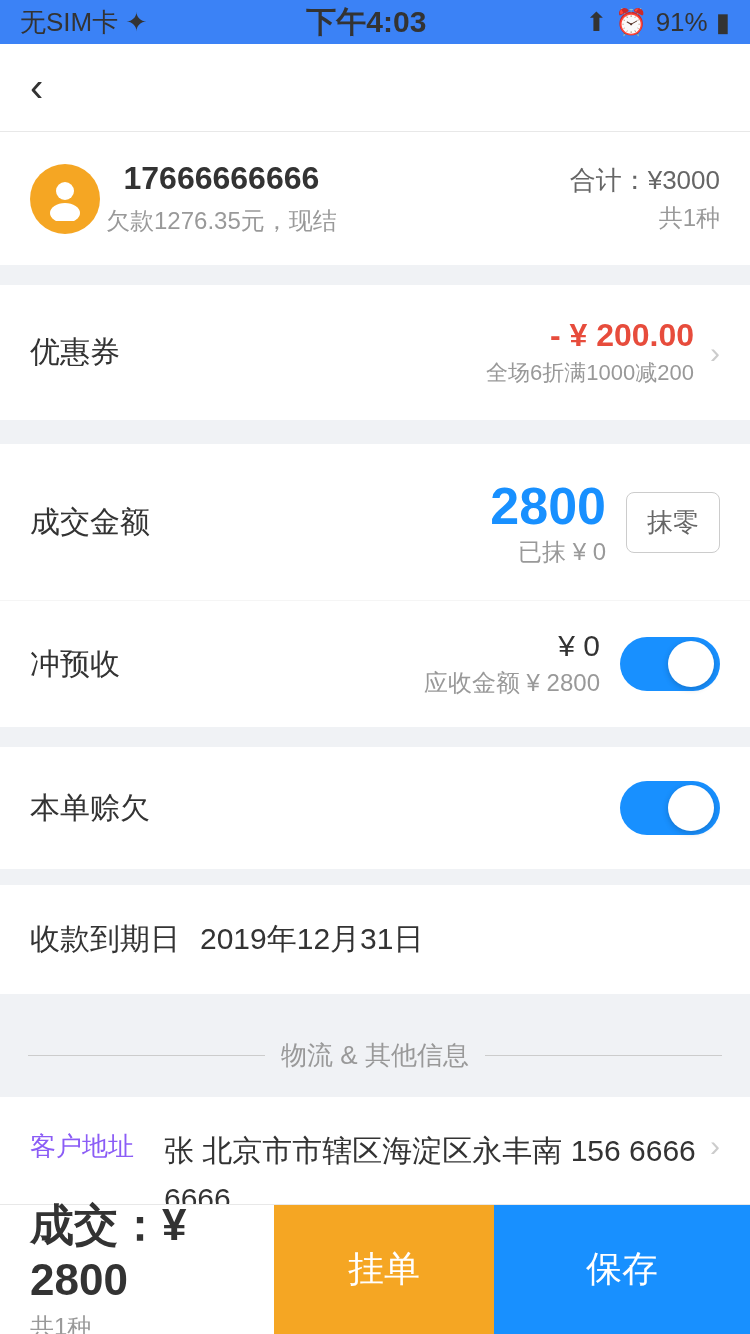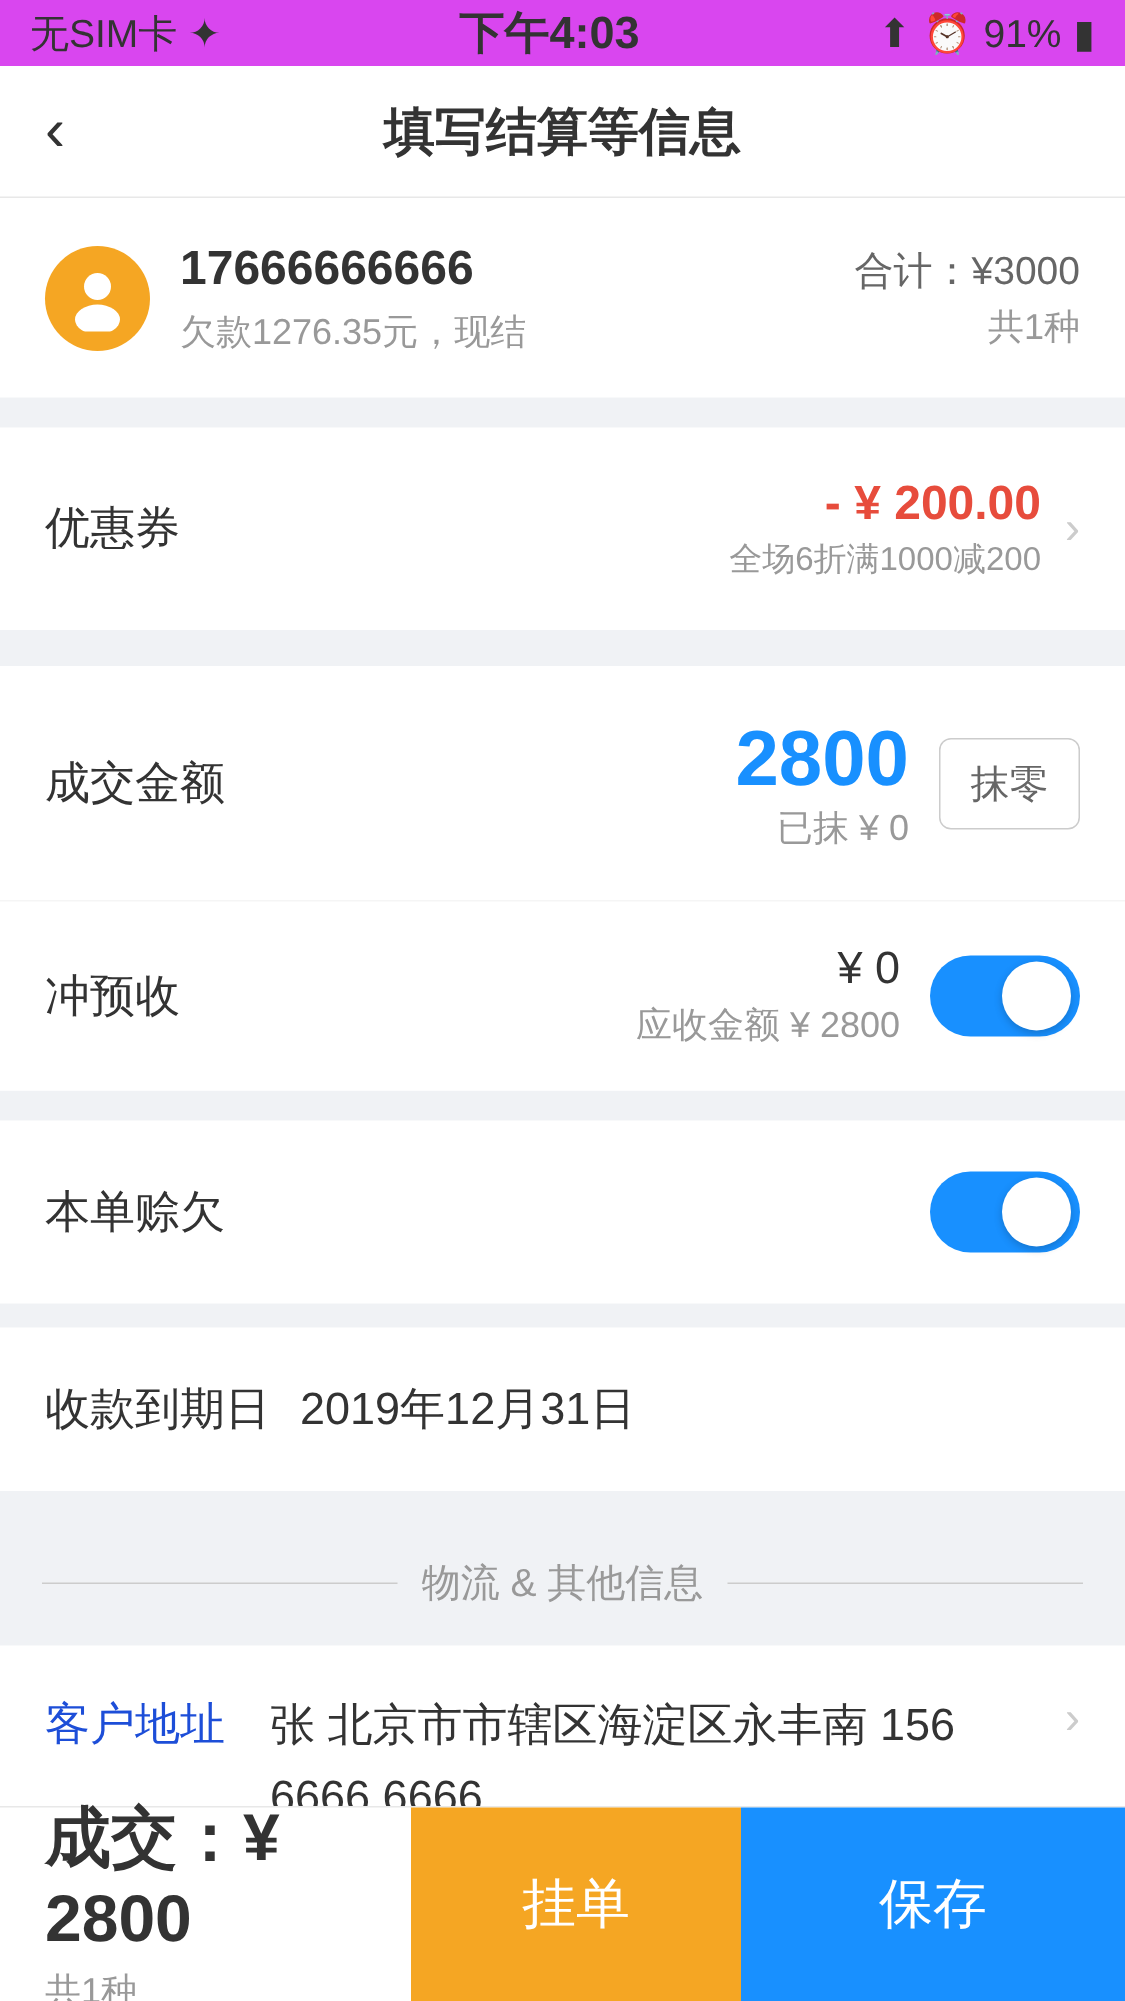--- a/index.html
+++ b/index.html
@@ -9,21 +9,21 @@
       min-height: 1334px;
       font-family: -apple-system, "PingFang SC", "Helvetica Neue", Arial, sans-serif;
       background: #f0f2f5;
       font-size: 28px;
       color: #333;
     }
 
     
     .status-bar {
       height: 44px;
-      background: #d946ef;
+      background: #3b82f6;
       display: flex;
       align-items: center;
       justify-content: space-between;
       padding: 0 20px;
       font-size: 26px;
       font-weight: 500;
     }
     .status-left { display: flex; align-items: center; gap: 10px; }
     .status-center { font-size: 30px; font-weight: 600; }
     .status-right { display: flex; align-items: center; gap: 8px; font-size: 26px; }
@@ -63,21 +63,22 @@
       background: #fff;
       padding: 28px 30px;
       display: flex;
       align-items: center;
       justify-content: space-between;
       margin-bottom: 20px;
     }
     .customer-left {
       display: flex;
       align-items: center;
-      gap: 20px;
+      gap: 6px;
+      text-align: center;
     }
     .avatar {
       width: 70px;
       height: 70px;
       border-radius: 50%;
       background: #f5a623;
       display: flex;
       align-items: center;
       justify-content: center;
       flex-shrink: 0;
@@ -306,22 +307,22 @@
       margin-top: 0;
       margin-bottom: 20px;
     }
     .address-row {
       display: flex;
       align-items: flex-start;
       justify-content: space-between;
       padding: 30px 30px;
     }
     .address-label {
-      font-size: 30px;
-      color: #1d4ed8;
+      font-size: 26px;
+      color: #8b5cf6;
       flex-shrink: 0;
       padding-top: 2px;
       margin-right: 30px;
     }
     .address-value {
       font-size: 30px;
       color: #333;
       flex: 1;
       line-height: 1.6;
     }
@@ -402,21 +403,20 @@
   <div class="status-right">
     <span>⬆</span>
     <span>⏰</span>
     <span>91%</span>
     <span>▮</span>
   </div>
 </div>
 
 <div class="nav-bar">
   <div class="nav-back">‹</div>
-  <div class="nav-title">填写结算等信息</div>
 </div>
 
 <div class="content">
 
   <div class="customer-card">
     <div class="customer-left">
       <div class="avatar">
         <svg width="44" height="44" viewBox="0 0 44 44">
           <circle cx="22" cy="14" r="9" fill="white"></circle>
           <ellipse cx="22" cy="36" rx="15" ry="10" fill="white"></ellipse>

